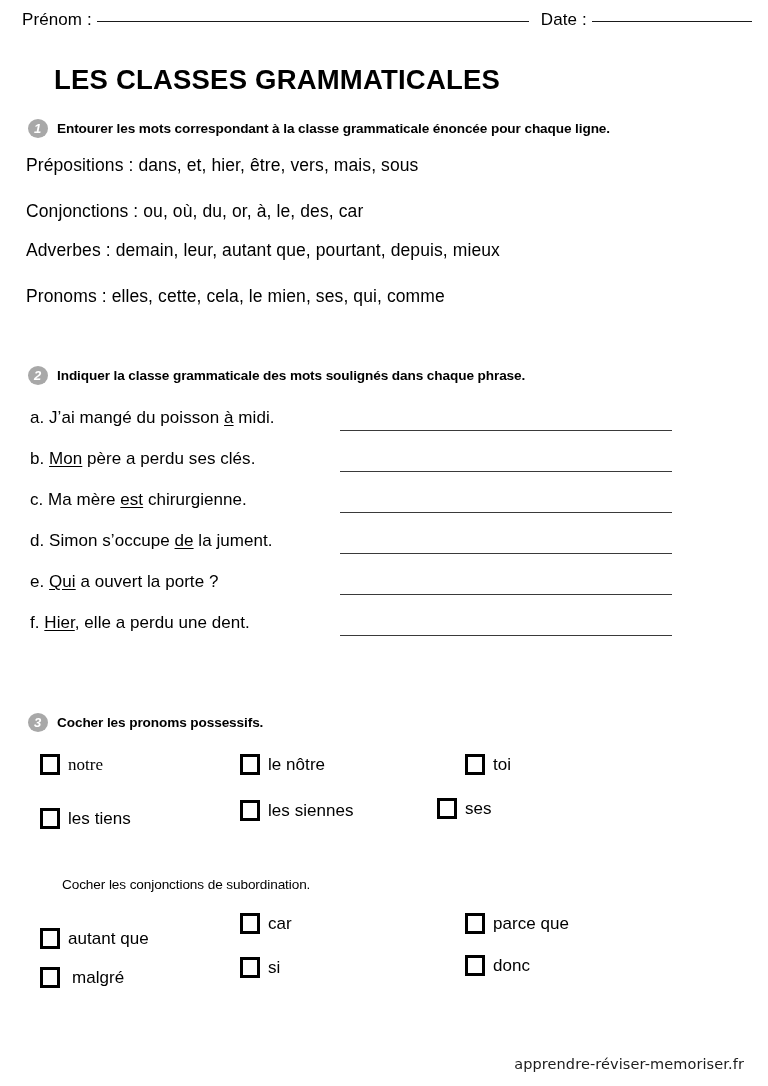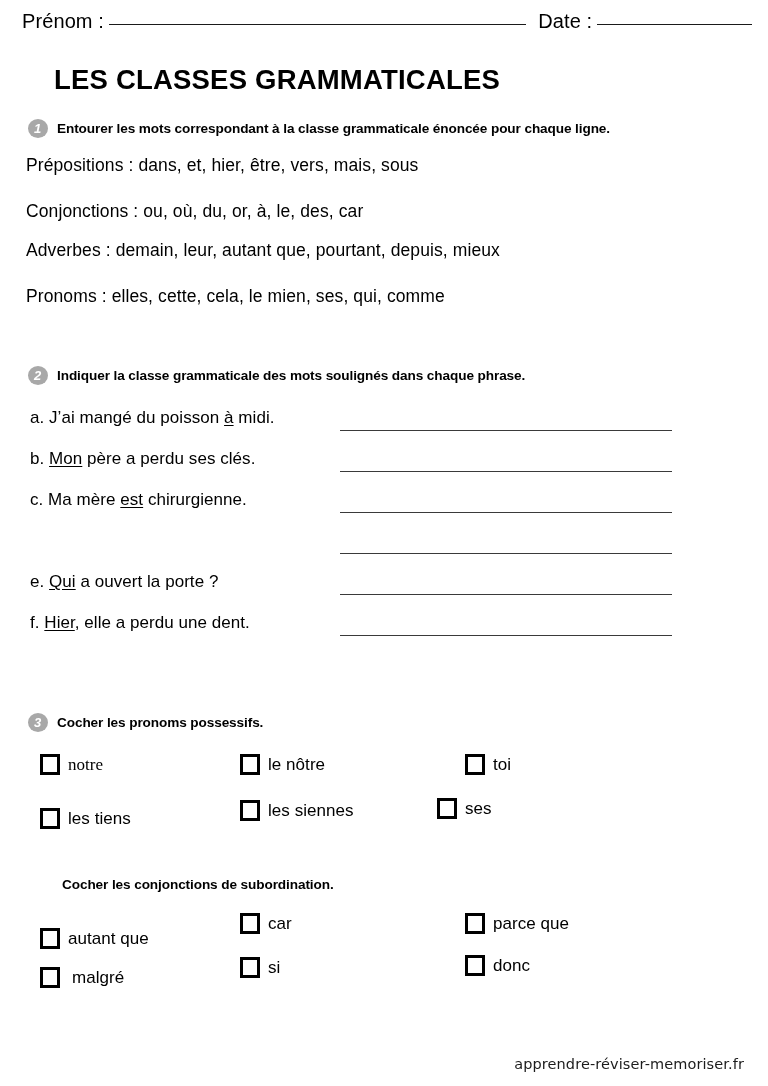--- a/index.html
+++ b/index.html
@@ -17,21 +17,21 @@
   }
 
   
   .header-row {
     position: absolute;
     top: 10px;
     left: 22px;
     right: 16px;
     display: flex;
     align-items: baseline;
-    font-size: 20px;
+    font-size: 17px;
   }
   .header-label {
     white-space: nowrap;
     letter-spacing: 0.1px;
   }
   .fill-line {
     border-bottom: 1.6px solid #1a1a1a;
     margin-left: 5px;
     position: relative;
     top: -3px;
@@ -136,21 +136,21 @@
     box-sizing: content-box;
   }
   .check-label {
     font-size: 17px;
     letter-spacing: 0.05px;
   }
 
   .subhead {
     position: absolute;
     font-size: 13.6px;
-    font-weight: bold;
+    font-weight: normal;
     white-space: nowrap;
     letter-spacing: -0.1px;
   }
 
   
   .footer {
     position: absolute;
     right: 24px;
     bottom: 14px;
     font-size: 14.5px;
@@ -216,20 +216,24 @@
 
 <div class="sentence-row" style="top:490px;">
   <span class="sentence-text">
     <span>c.</span>
     <span>Ma mère </span><u>est</u><span> chirurgienne.</span>
   </span>
   <span class="answer-line" style="top:22px;"></span>
 </div>
 
 <div class="sentence-row" style="top:531px;">
+  <span class="sentence-text">
+    <span>d.</span>
+    <span>Simon s’occupe </span><u>de</u><span> la jument.</span>
+  </span>
   <span class="answer-line" style="top:22px;"></span>
 </div>
 
 <div class="sentence-row" style="top:572px;">
   <span class="sentence-text">
     <span>e.</span>
     <span></span><u>Qui</u><span> a ouvert la porte ?</span>
   </span>
   <span class="answer-line" style="top:22px;"></span>
 </div>

